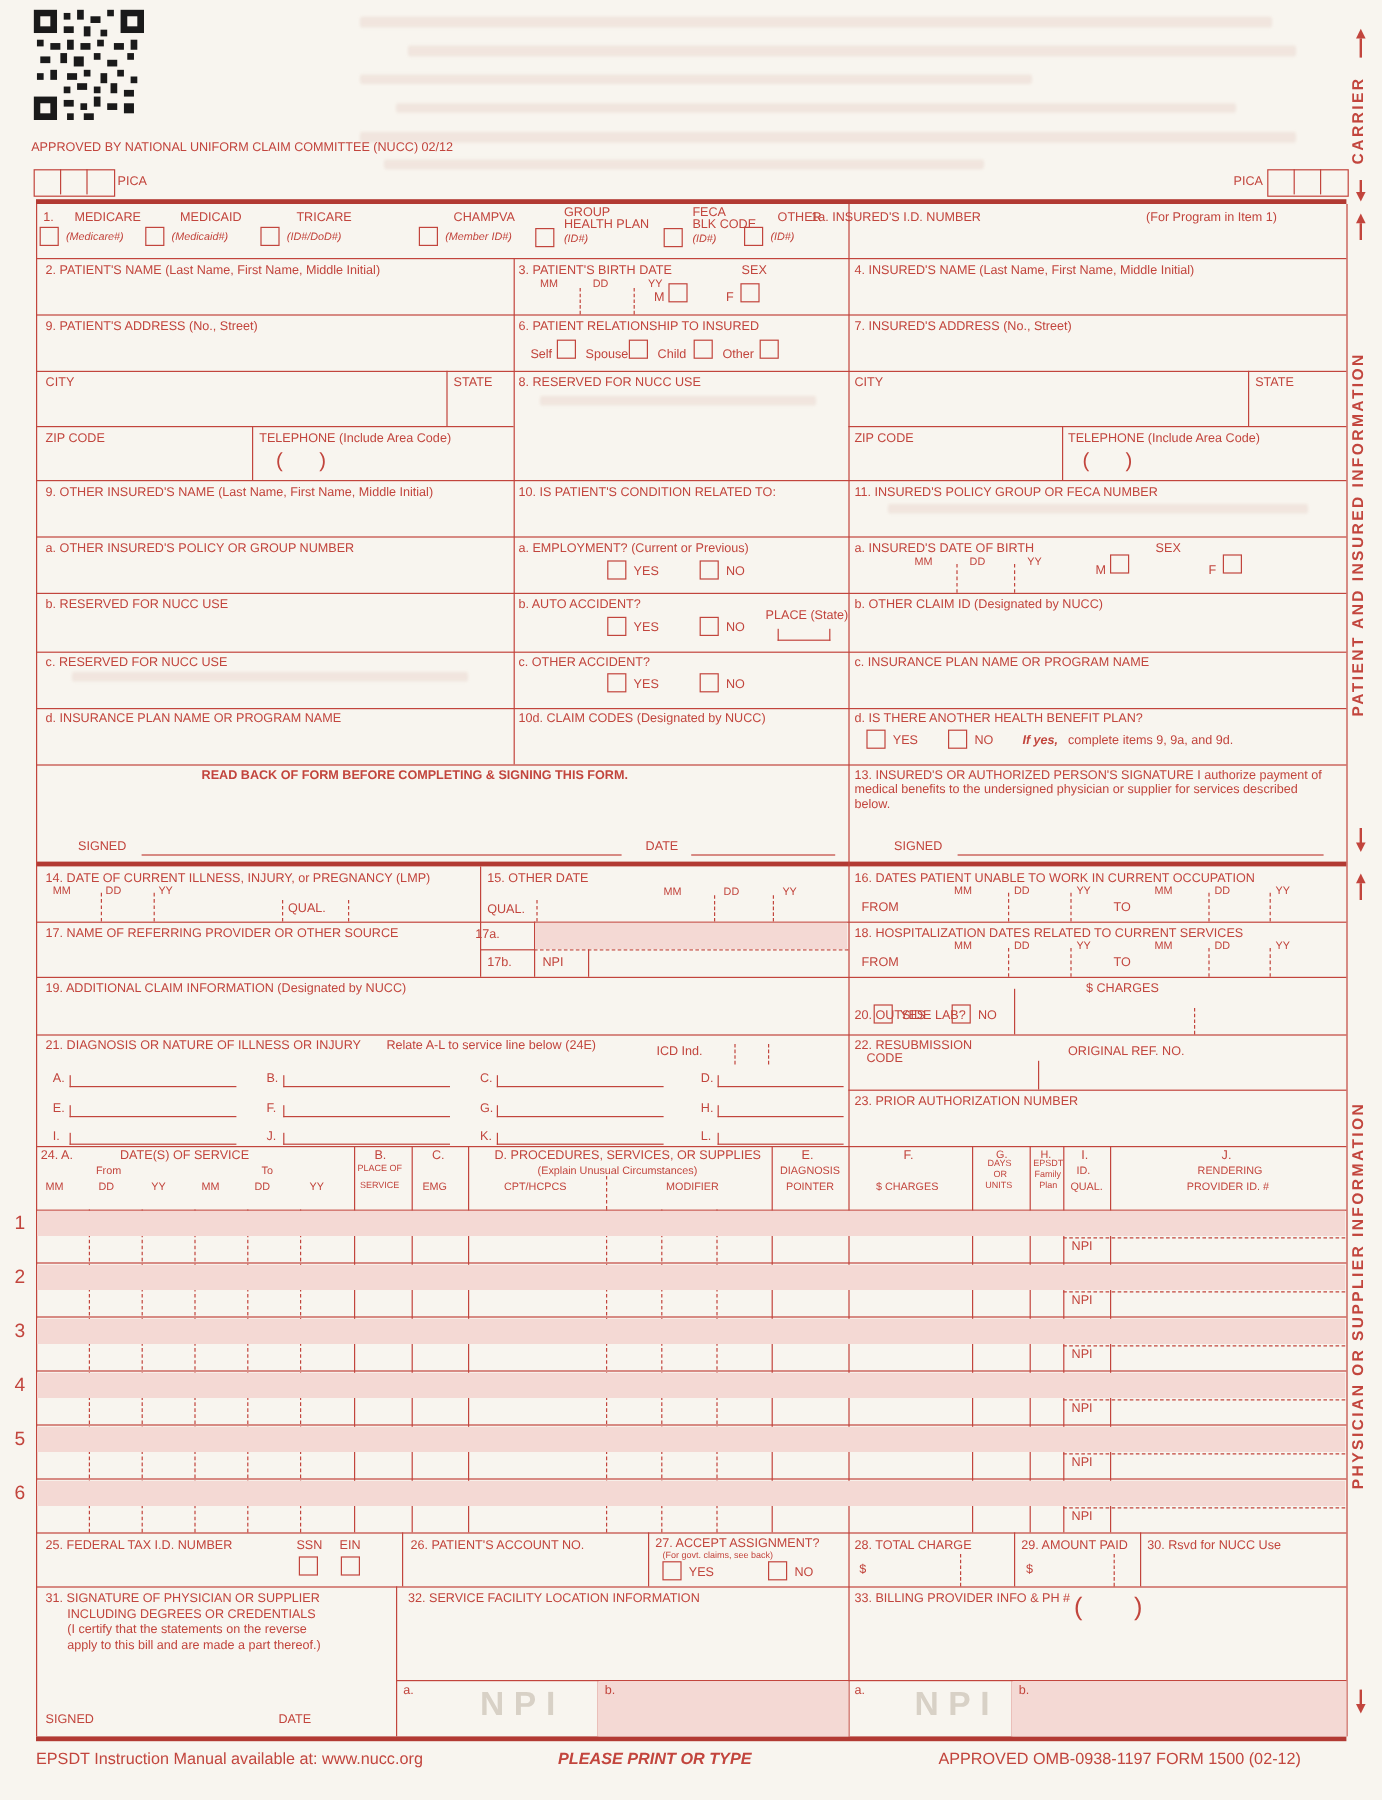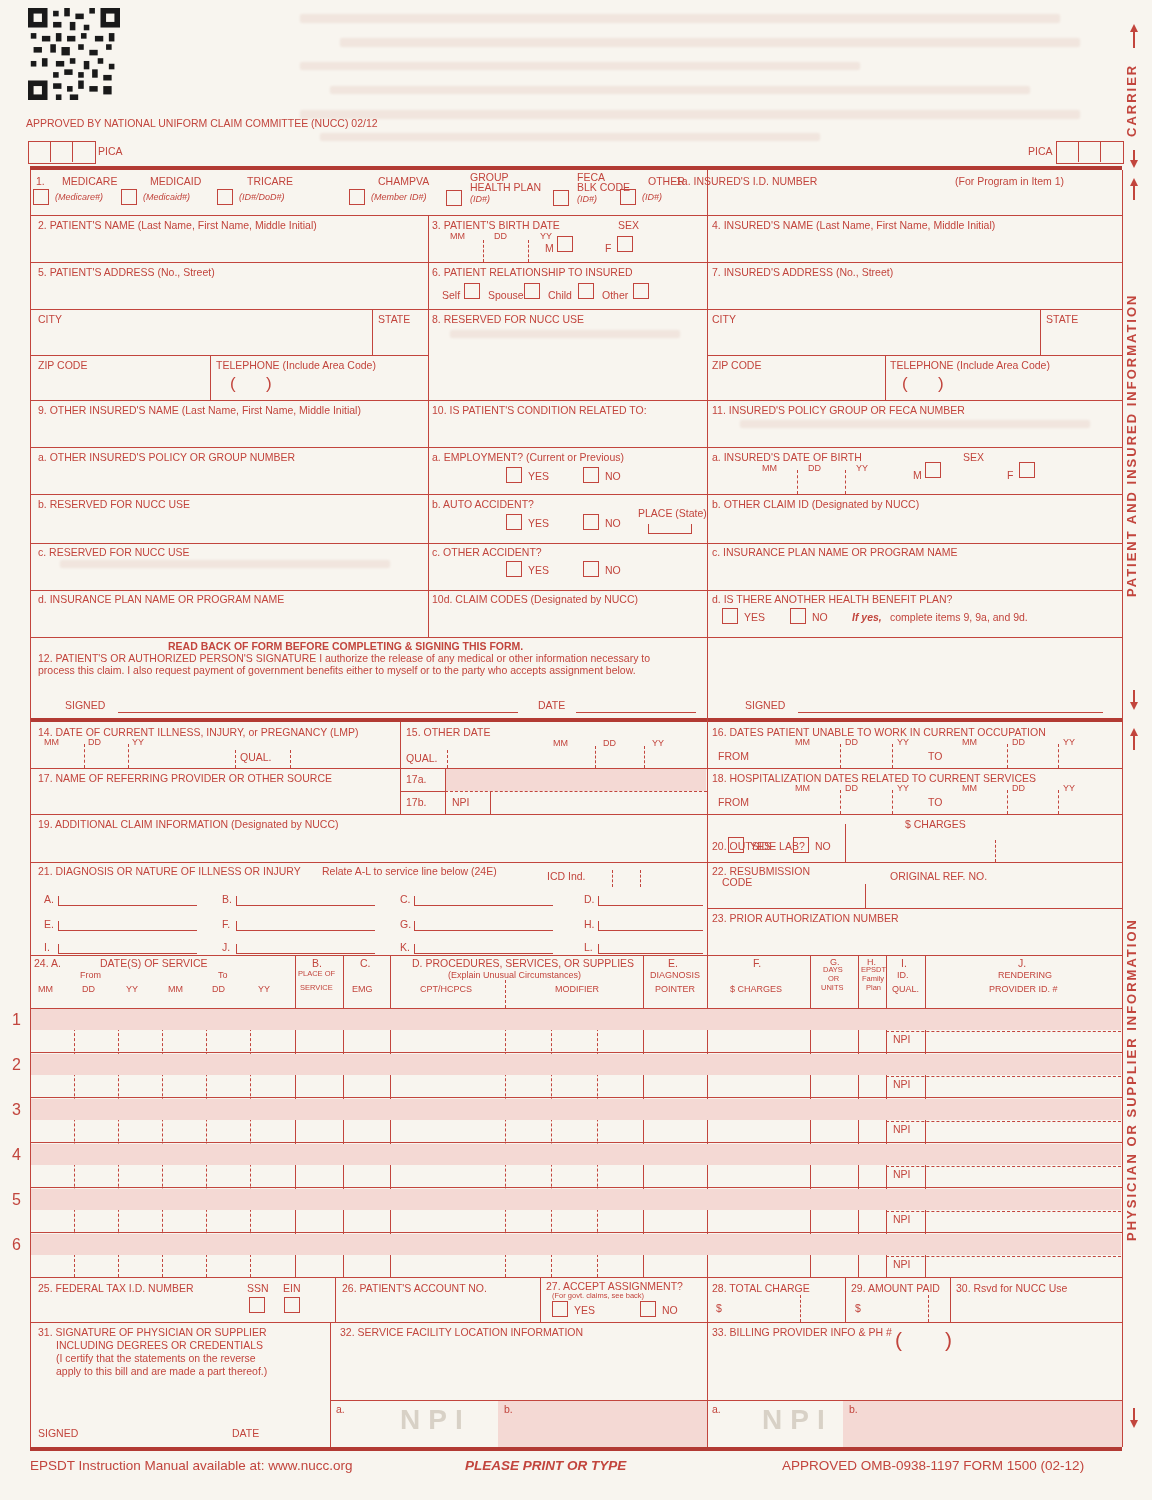--- a/index.html
+++ b/index.html
@@ -218,21 +218,21 @@
   <div class="lb sm" style="left:540px;top:231px">YY</div>
   <div class="vd" style="left:483px;top:240px;height:22px"></div>
   <div class="vd" style="left:528px;top:240px;height:22px"></div>
   <div class="lb" style="left:618px;top:220px">SEX</div>
   <div class="lb" style="left:545px;top:243px">M</div>
   <span class="cb" style="left:557px;top:236px"></span>
   <div class="lb" style="left:605px;top:243px">F</div>
   <span class="cb" style="left:617px;top:236px"></span>
   <div class="lb" style="left:712px;top:220px">4. INSURED'S NAME (Last Name, First Name, Middle Initial)</div>
 
-  <div class="lb" style="left:38px;top:267px">5. PATIENT'S ADDRESS (No., Street)</div>
+  <div class="lb" style="left:38px;top:267px">9. PATIENT'S ADDRESS (No., Street)</div>
   <div class="lb" style="left:432px;top:267px">6. PATIENT RELATIONSHIP TO INSURED</div>
   <div class="lb" style="left:442px;top:290px">Self</div>
   <span class="cb" style="left:464px;top:283px"></span>
   <div class="lb" style="left:488px;top:290px">Spouse</div>
   <span class="cb" style="left:524px;top:283px"></span>
   <div class="lb" style="left:548px;top:290px">Child</div>
   <span class="cb" style="left:578px;top:283px"></span>
   <div class="lb" style="left:602px;top:290px">Other</div>
   <span class="cb" style="left:633px;top:283px"></span>
   <div class="lb" style="left:712px;top:267px">7. INSURED'S ADDRESS (No., Street)</div>
@@ -295,25 +295,25 @@
   <div class="lb" style="left:432px;top:594px">10d. CLAIM CODES (Designated by NUCC)</div>
   <div class="lb" style="left:712px;top:594px">d. IS THERE ANOTHER HEALTH BENEFIT PLAN?</div>
   <span class="cb" style="left:722px;top:608px"></span>
   <div class="lb" style="left:744px;top:612px">YES</div>
   <span class="cb" style="left:790px;top:608px"></span>
   <div class="lb" style="left:812px;top:612px">NO</div>
   <div class="lb b i" style="left:852px;top:612px">If yes,</div>
   <div class="lb" style="left:890px;top:612px">complete items 9, 9a, and 9d.</div>
 
   <div class="lb b" style="left:168px;top:641px">READ BACK OF FORM BEFORE COMPLETING &amp; SIGNING THIS FORM.</div>
-  <div class="lb w" style="left:38px;top:653px;width:648px">12. PATIENT'S OR AUTHORIZED PERSON'S SIGNATURE  I authorize the release of any medical or other information necessary to process this claim. I also request payment of government benefits either to myself or to the party who accepts assignment below.</div>
   <div class="lb" style="left:65px;top:700px">SIGNED</div>
   <div class="ul" style="left:118px;top:712px;width:400px"></div>
   <div class="lb" style="left:538px;top:700px">DATE</div>
   <div class="ul" style="left:576px;top:712px;width:120px"></div>
+  <div class="lb w" style="left:712px;top:641px;width:400px">13. INSURED'S OR AUTHORIZED PERSON'S SIGNATURE I authorize payment of medical benefits to the undersigned physician or supplier for services described below.</div>
   <div class="lb" style="left:745px;top:700px">SIGNED</div>
   <div class="ul" style="left:798px;top:712px;width:305px"></div>
 
   <div class="lb" style="left:38px;top:727px">14. DATE OF CURRENT ILLNESS, INJURY, or PREGNANCY (LMP)</div>
   <div class="lb sm" style="left:44px;top:737px">MM</div>
   <div class="lb sm" style="left:88px;top:737px">DD</div>
   <div class="lb sm" style="left:132px;top:737px">YY</div>
   <div class="vd" style="left:84px;top:744px;height:24px"></div>
   <div class="vd" style="left:128px;top:744px;height:24px"></div>
   <div class="lb" style="left:240px;top:752px">QUAL.</div>
@@ -336,21 +336,21 @@
   <div class="lb sm" style="left:1063px;top:737px">YY</div>
   <div class="lb" style="left:718px;top:751px">FROM</div>
   <div class="lb" style="left:928px;top:751px">TO</div>
   <div class="vd" style="left:840px;top:744px;height:24px"></div>
   <div class="vd" style="left:892px;top:744px;height:24px"></div>
   <div class="vd" style="left:1007px;top:744px;height:24px"></div>
   <div class="vd" style="left:1058px;top:744px;height:24px"></div>
 
   <div class="lb" style="left:38px;top:773px">17. NAME OF REFERRING PROVIDER OR OTHER SOURCE</div>
   <div class="sh" style="left:446px;top:769px;width:260px;height:22px"></div>
-  <div class="lb" style="left:406px;top:774px">17a.</div>
+  <div class="lb" style="left:396px;top:774px">17a.</div>
   <div class="lb" style="left:406px;top:797px">17b.</div>
   <div class="lb" style="left:452px;top:797px">NPI</div>
   <div class="vl" style="left:490px;top:791px;height:23px"></div>
   <div class="lb" style="left:712px;top:773px">18. HOSPITALIZATION DATES RELATED TO CURRENT SERVICES</div>
   <div class="lb sm" style="left:795px;top:783px">MM</div>
   <div class="lb sm" style="left:845px;top:783px">DD</div>
   <div class="lb sm" style="left:897px;top:783px">YY</div>
   <div class="lb sm" style="left:962px;top:783px">MM</div>
   <div class="lb sm" style="left:1012px;top:783px">DD</div>
   <div class="lb sm" style="left:1063px;top:783px">YY</div>

